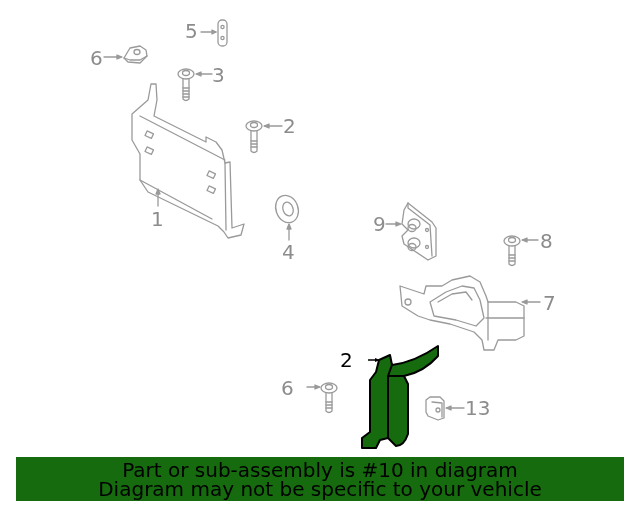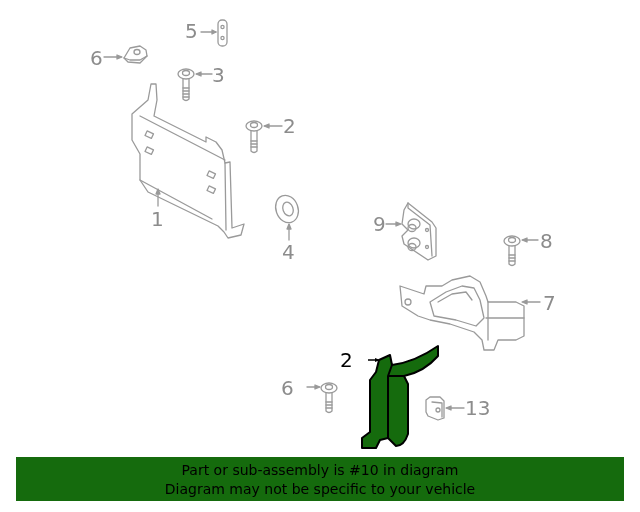--- a/index.html
+++ b/index.html
@@ -1,20 +1,20 @@
 <!DOCTYPE html>
 <html><head>
 <meta charset="utf-8">
 <style>
   html, body { margin: 0; padding: 0; background: #ffffff; }
   body { width: 640px; height: 512px; position: relative; overflow: hidden; font-family: "DejaVu Sans", sans-serif; }
   #diagram { position: absolute; left: 0; top: 0; width: 640px; height: 512px; }
   .callout { position: absolute; font-family: "DejaVu Sans", sans-serif; font-size: 20px; color: #8c8c8c; line-height: 1; }
   .callout.highlight { color: #000000; }
-  .banner { position: absolute; left: 16px; top: 457px; width: 608px; height: 44px; background: #156b0d; color: #000; text-align: center; font-size: 14px; line-height: 19px; padding-top: 4px; box-sizing: border-box; font-family: "DejaVu Sans", sans-serif; }
+  .banner { position: absolute; left: 16px; top: 457px; width: 608px; height: 44px; background: #156b0d; color: #000; text-align: center; font-size: 20px; line-height: 19px; padding-top: 4px; box-sizing: border-box; font-family: "DejaVu Sans", sans-serif; }
   .banner div { white-space: nowrap; }
 </style>
 </head>
 <body>
 
 <svg id="diagram" viewBox="0 0 640 512" xmlns="http://www.w3.org/2000/svg">
   <g fill="none" stroke="#9a9a9a" stroke-width="1.3" stroke-linejoin="round" stroke-linecap="round">
 
     <g>
       <rect x="218" y="20" width="9" height="26" rx="4"></rect>

